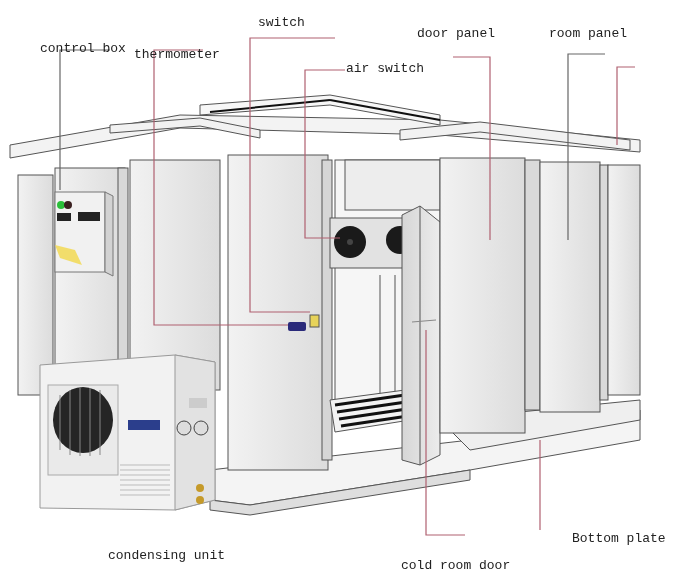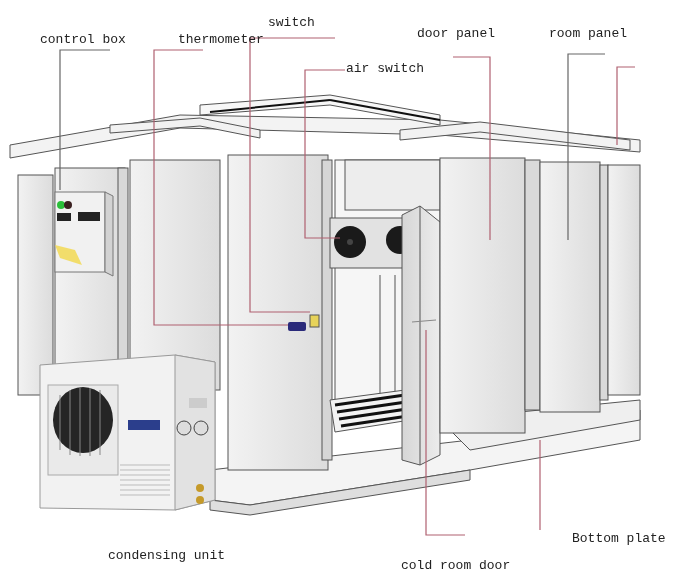--- a/index.html
+++ b/index.html
@@ -139,23 +139,23 @@
     <polyline points="335,38 250,38 250,312 310,312" stroke="#b06070"></polyline>
     <polyline points="345,70 305,70 305,238 340,238" stroke="#b06070"></polyline>
     <polyline points="453,57 490,57 490,240" stroke="#b06070"></polyline>
     <polyline points="605,54 568,54 568,240" stroke="#666"></polyline>
     <polyline points="635,67 617,67 617,145" stroke="#b06070"></polyline>
     <polyline points="426,330 426,535 465,535" stroke="#b06070"></polyline>
     <polyline points="540,440 540,530" stroke="#b06070"></polyline>
   </g>
 </svg>
 
-<div class="label" style="left:40px;top:33px;">control box</div>
-<div class="label" style="left:134px;top:33px;margin-left:44px;">thermometer</div>
-<div class="label" style="left:268px;top:16px;text-align:center;">switch</div>
+<div class="label" style="left:40px;top:42px;">control box</div>
+<div class="label" style="left:134px;top:48px;">thermometer</div>
+<div class="label" style="left:258px;top:16px;text-align:center;">switch</div>
 <div class="label" style="left:346px;top:62px;">air switch</div>
 <div class="label" style="left:417px;top:27px;text-align:center;">door panel</div>
 <div class="label" style="left:549px;top:27px;">room panel</div>
 <div class="label" style="left:76px;top:549px;margin-left:32px;">condensing unit</div>
 <div class="label" style="left:401px;top:559px;">cold room door</div>
 <div class="label" style="left:532px;top:532px;margin-left:40px;">Bottom plate</div>
 
 </div>
 
 </body></html>

